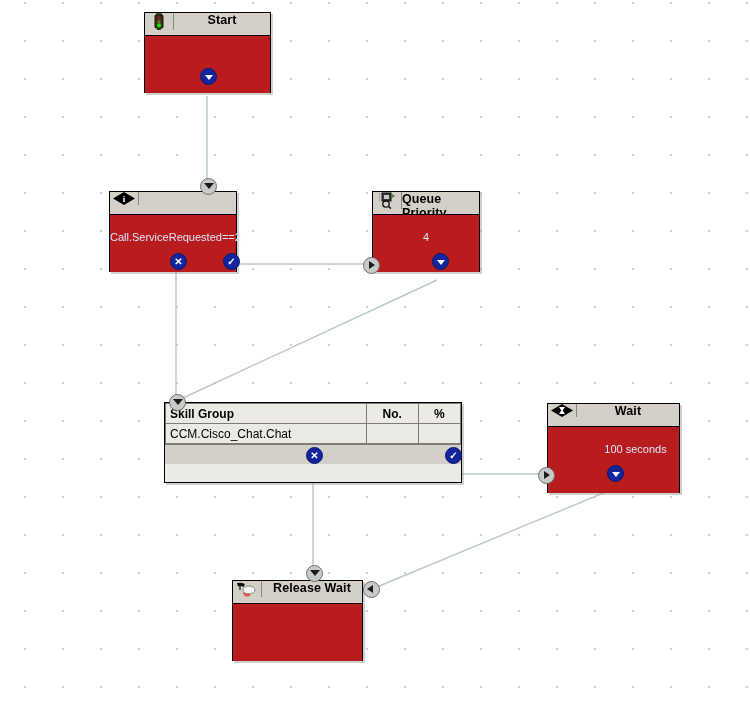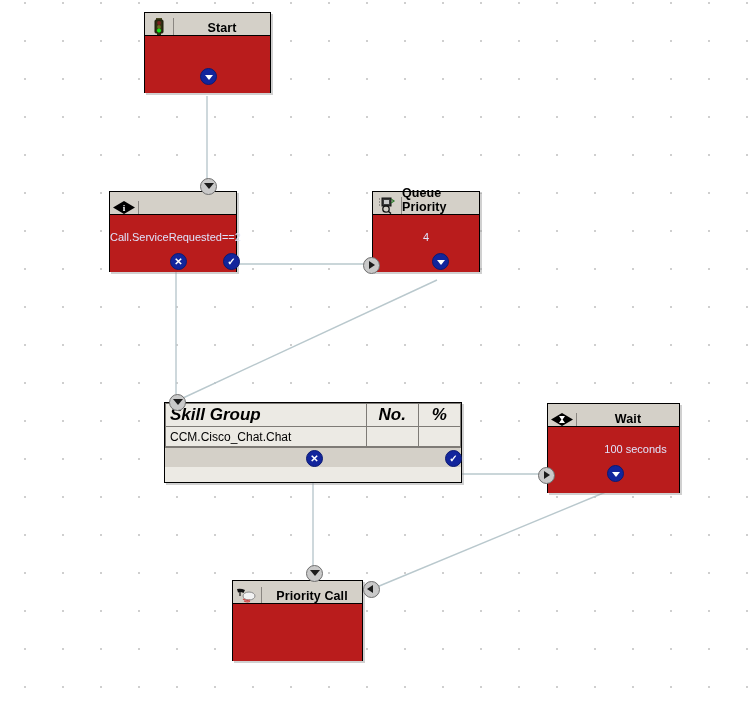--- a/index.html
+++ b/index.html
@@ -33,21 +33,21 @@
   
   .node {
     position: absolute;
     box-sizing: border-box;
     border: 1px solid #000000;
     background: #3d54f4;
     box-shadow: 2px 2px 0 rgba(150,150,150,0.45);
   }
   .node-head {
     display: flex;
-    align-items: flex-end;
+    align-items: flex-start;
     height: 22px;
     background: #d4d0c8;
     border-bottom: 1px solid #000000;
   }
   .node-icon {
     width: 28px;
     min-width: 28px;
     border-right: 1px solid #8a8681;
     display: flex;
     align-items: center;
@@ -145,22 +145,21 @@
     border: 1px solid #7e7b76;
     padding: 1px 4px;
     height: 20px;
     box-sizing: border-box;
     color: #000000;
     background: #eceae4;
   }
   .grid-table th {
     font-weight: bold;
     text-align: left;
-    font-size: 17px;
-    font-style: italic;
+    font-size: 12px;
   }
   .grid-table th.num, .grid-table th.pct { text-align: center; }
   .grid-table td.val { font-weight: normal; }
   .table-foot {
     position: relative;
     height: 19px;
     background: #d4d0c8;
     border-top: 1px solid #7e7b76;
   }
 
@@ -331,21 +330,21 @@
     <div class="node-head">
       <div class="node-icon">
         <svg class="icon-svg" width="22" height="16" viewBox="0 0 22 16">
           <path d="M1 2 q4 -1 8 1 l-1.5 3 q-3 -1.5 -5.5 -0.5 z" fill="#111111"></path>
           <line x1="4" y1="5" x2="4" y2="9" stroke="#111111" stroke-width="1.2"></line>
           <ellipse cx="13" cy="9" rx="6" ry="4" fill="#f2f2f2" stroke="#8a8a8a"></ellipse>
           <path d="M7 12 q3 2 7 1" stroke="#d04040" stroke-width="1.1" fill="none"></path>
           <path d="M8 14 q3 1.5 6 0.5" stroke="#d04040" stroke-width="1.1" fill="none"></path>
         </svg>
       </div>
-      <div class="node-title">Priority Call</div>
+      <div class="node-title">Release Wait</div>
     </div>
     <div class="node-body"></div>
   </div>
   <div class="port port-in" style="position:absolute; left:306px; top:565px;">
     <span class="tri-dn"></span>
   </div>
   <div class="port port-in" style="position:absolute; left:363px; top:581px;">
     <span class="tri-left"></span>
   </div>
 

